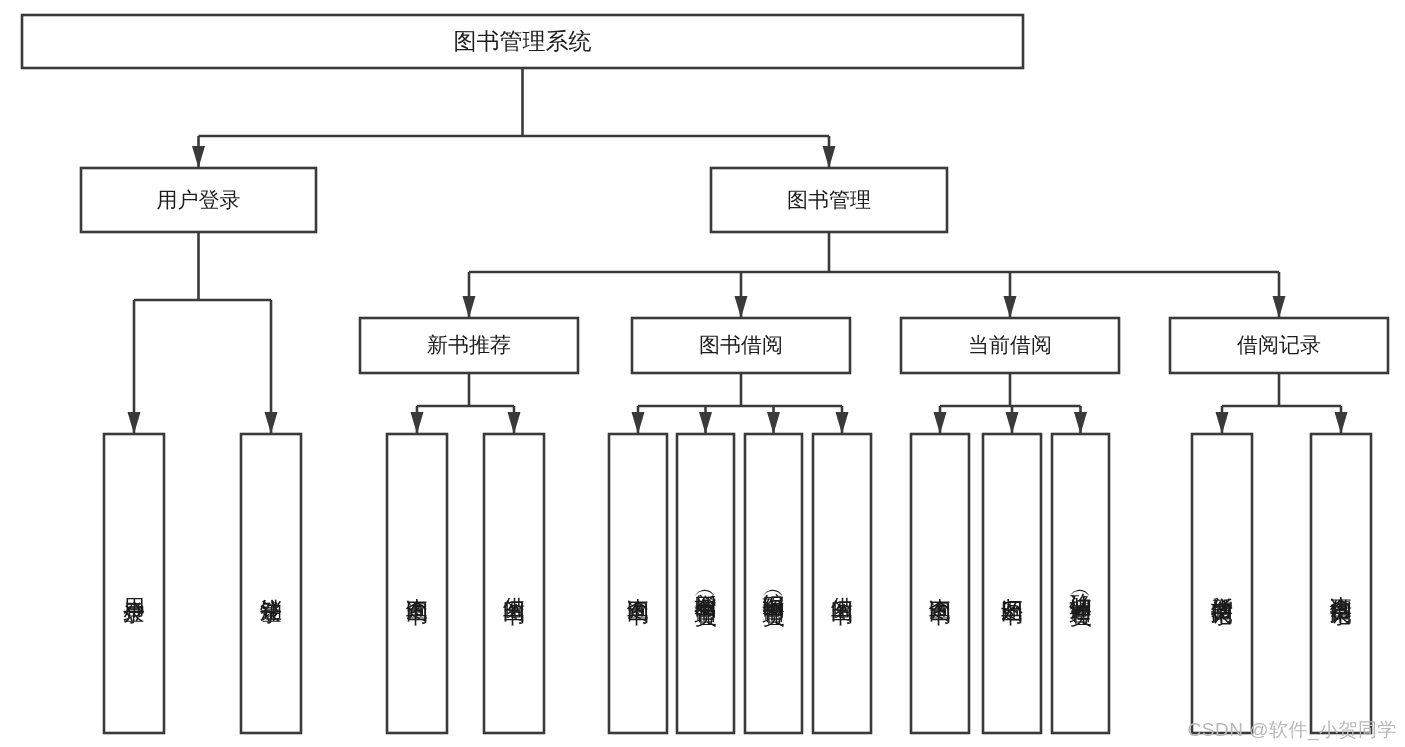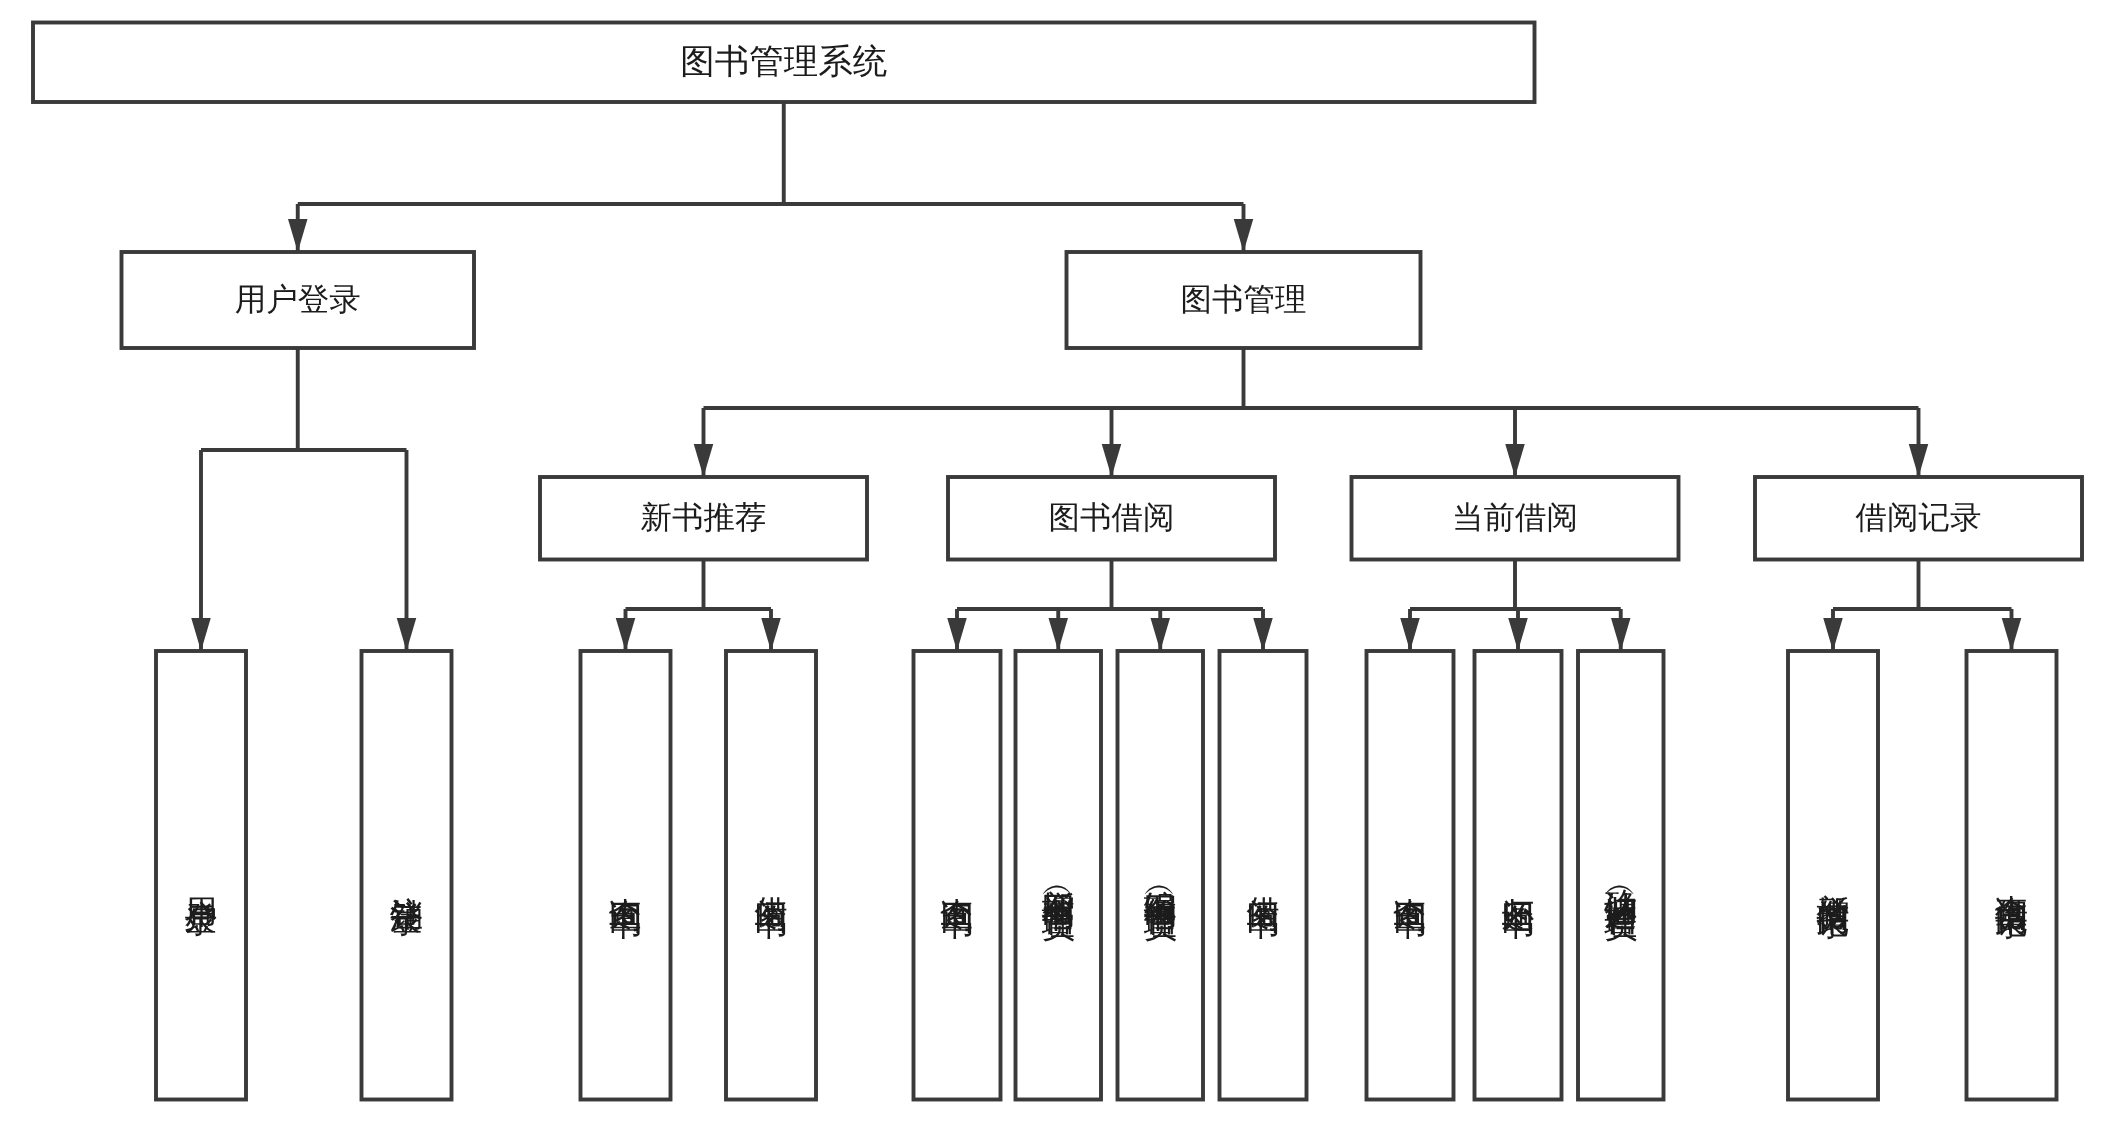--- a/index.html
+++ b/index.html
@@ -172,13 +172,14 @@
       <div class="vertical-label-wrap" style="left: 677px; top: 434px; width: 57px; height: 299px; font-size: 22px;">新增图书（管理员）</div>
       <div class="vertical-label-wrap" style="left: 745px; top: 434px; width: 57px; height: 299px; font-size: 22px;">编辑图书（管理员）</div>
       <div class="vertical-label-wrap" style="left: 813px; top: 434px; width: 58px; height: 299px; font-size: 22px;">借阅图书</div>
       <div class="vertical-label-wrap" style="left: 911px; top: 434px; width: 58px; height: 299px; font-size: 22px;">查询图书</div>
       <div class="vertical-label-wrap" style="left: 983px; top: 434px; width: 58px; height: 299px; font-size: 22px;">归还图书</div>
       <div class="vertical-label-wrap" style="left: 1052px; top: 434px; width: 57px; height: 299px; font-size: 22px;">确认归还（管理员）</div>
       <div class="vertical-label-wrap" style="left: 1192px; top: 434px; width: 60px; height: 299px; font-size: 22px;">新增借阅记录</div>
       <div class="vertical-label-wrap" style="left: 1311px; top: 434px; width: 60px; height: 299px; font-size: 22px;">查询借阅记录</div>
     </div>
 
+  <div class="watermark">CSDN @软件_小贺同学</div>
 </div>
 
 </body></html>

